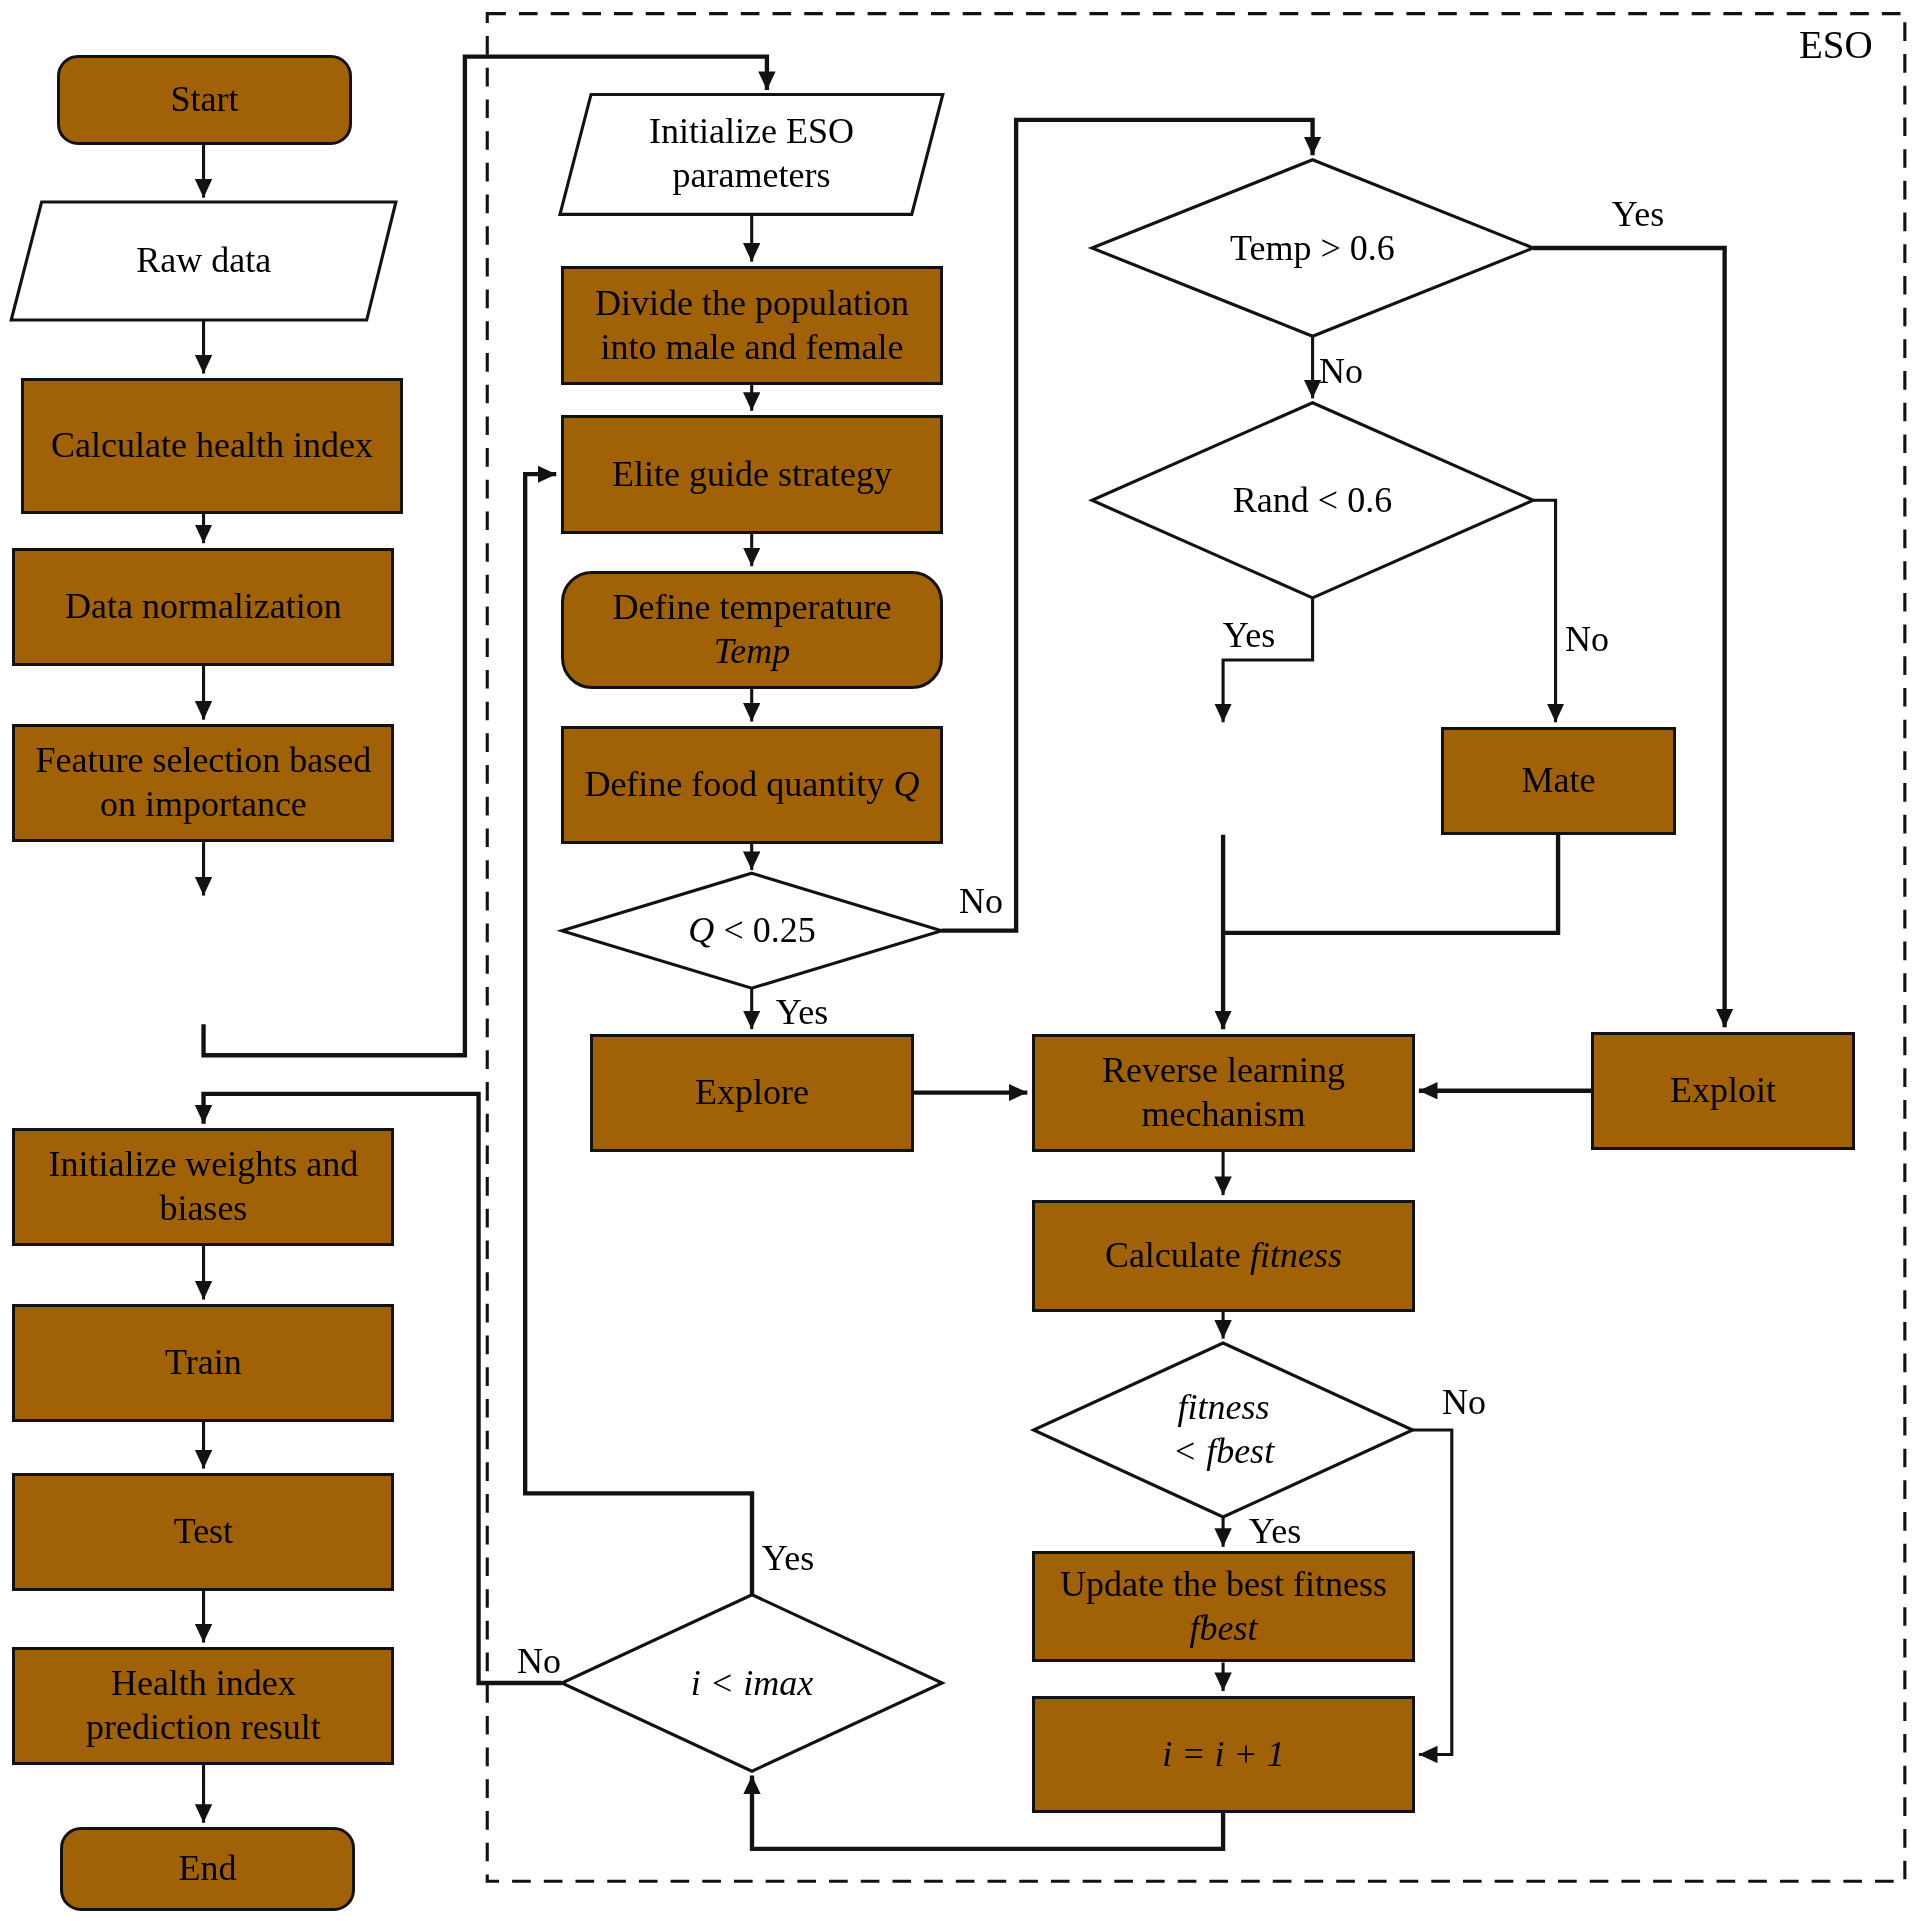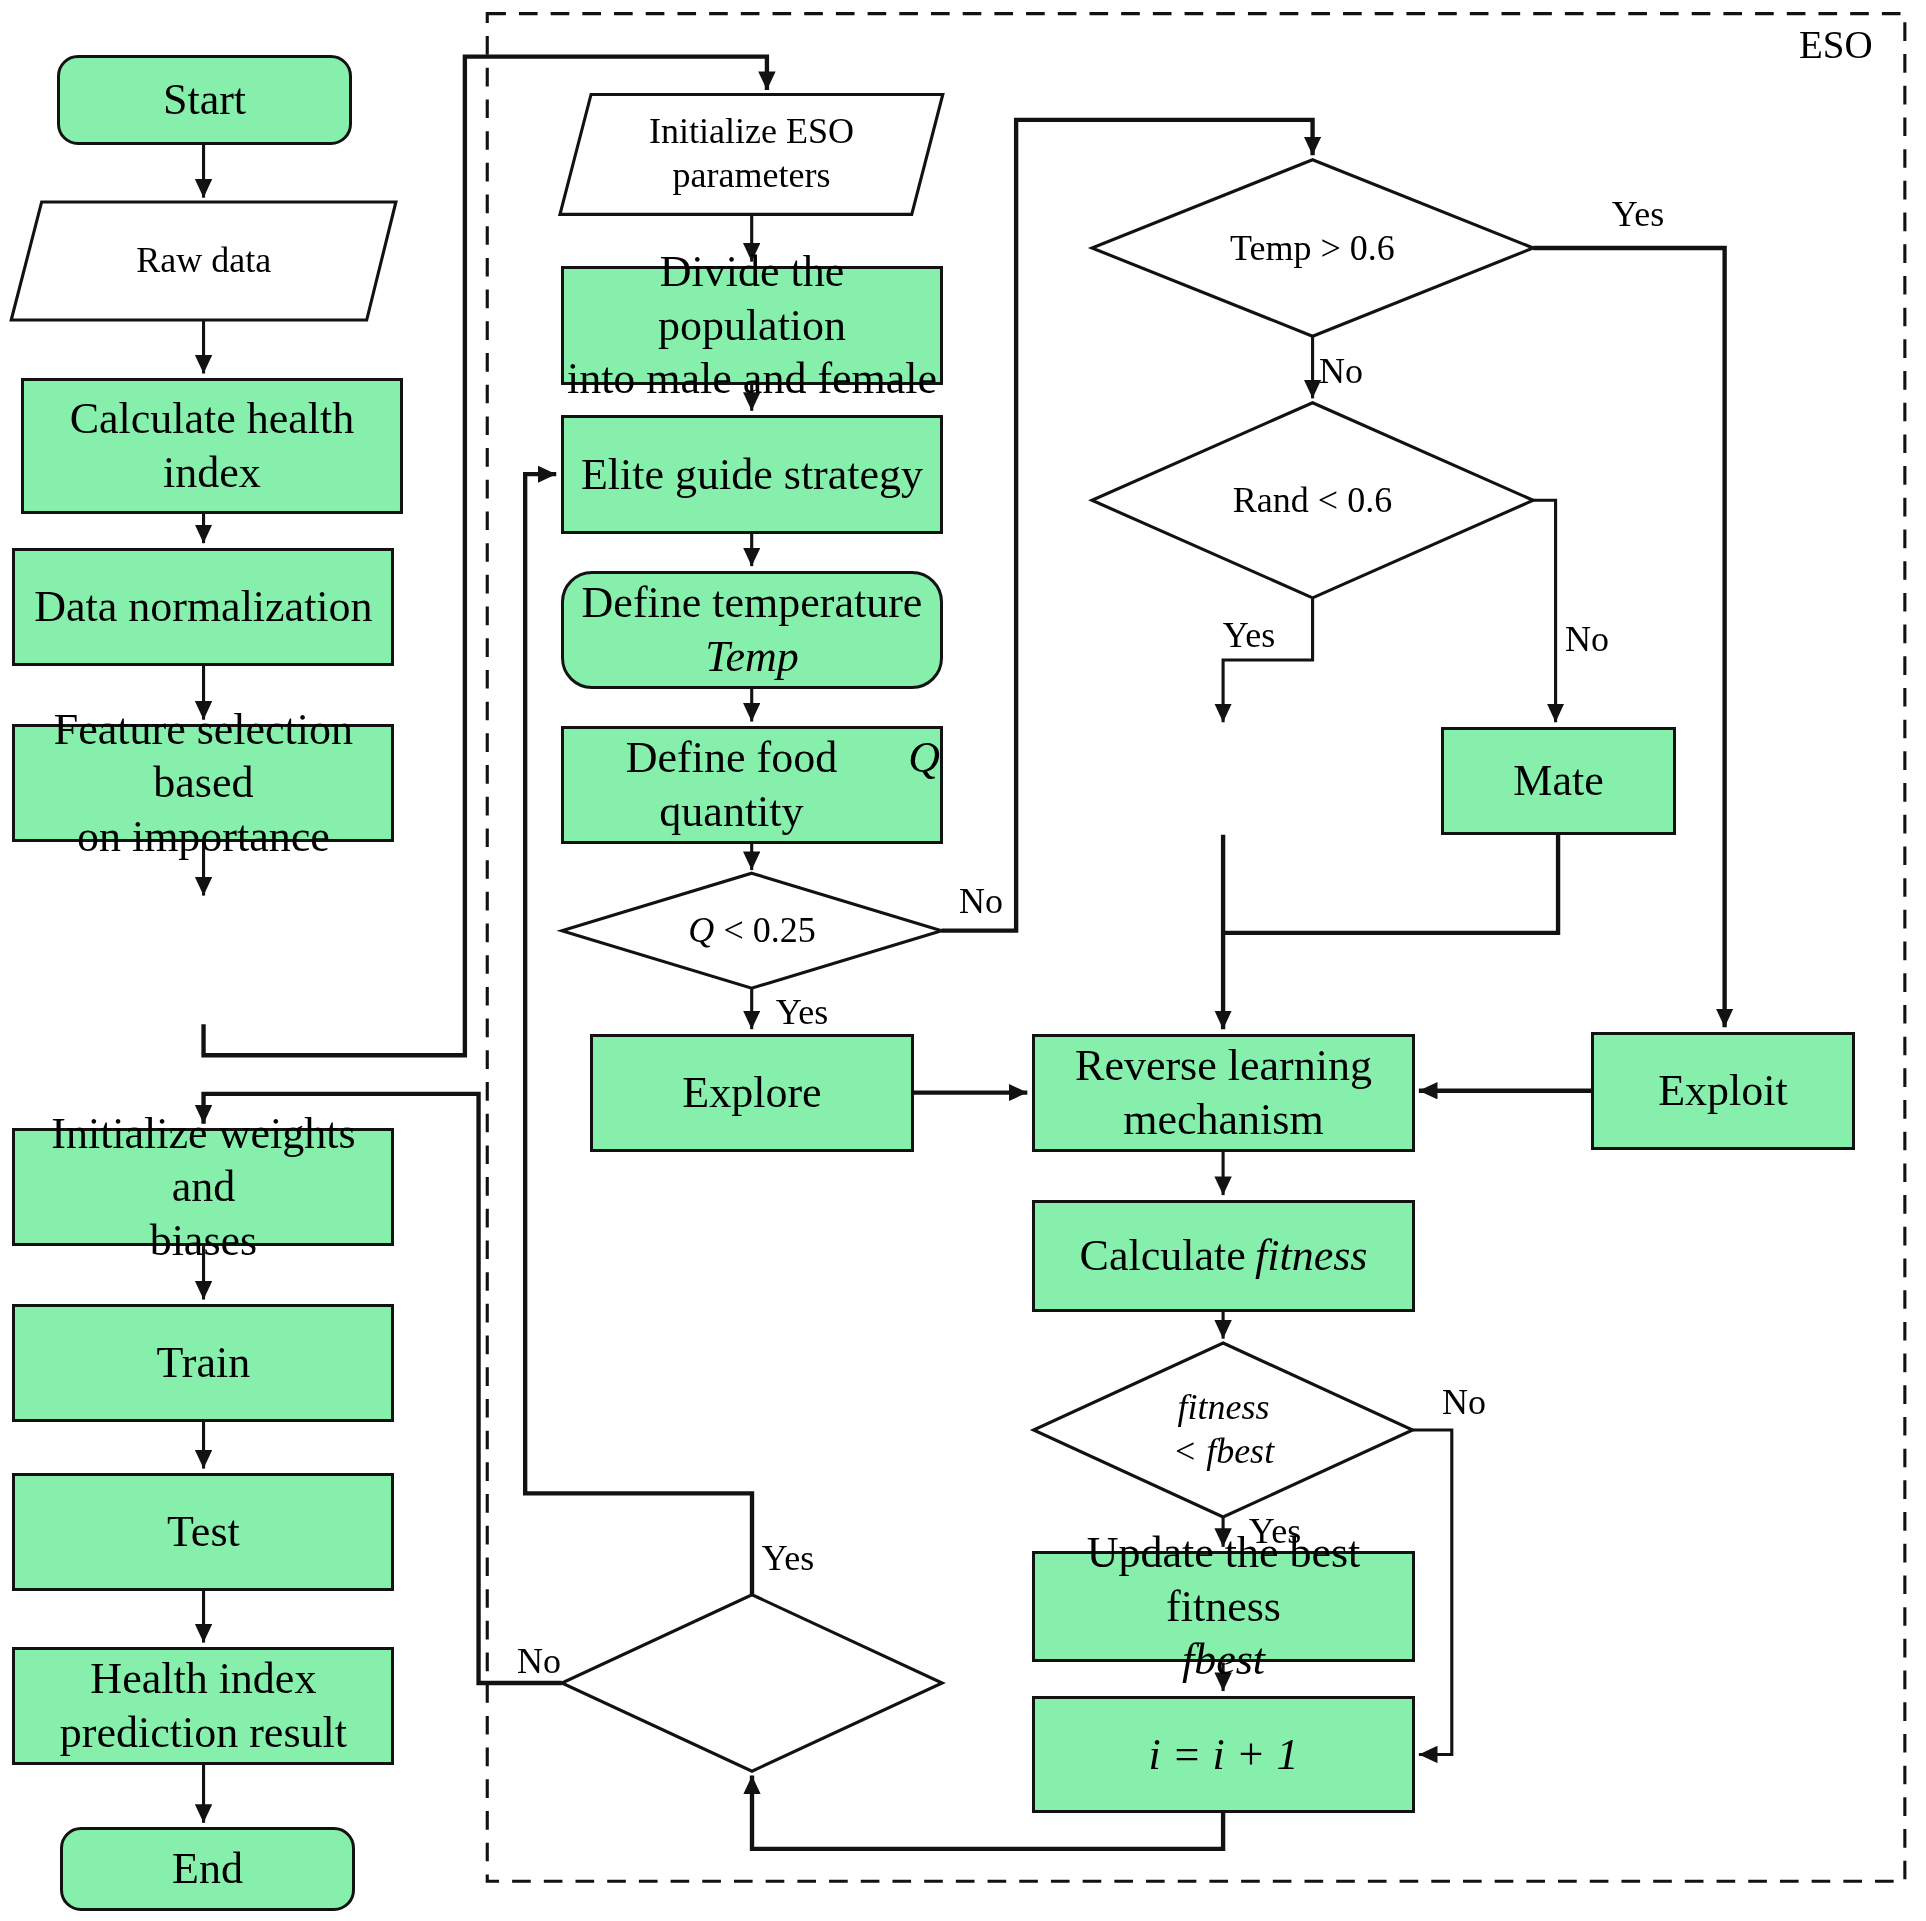--- a/index.html
+++ b/index.html
@@ -12,23 +12,23 @@
     overflow:hidden;
     text-decoration:underline;
   }
   #wires{position:absolute;left:0;top:0;width:1926px;height:1921px;}
   #wires path.w{fill:none;stroke:#121212;stroke-width:5;}
   #wires path.thick{stroke-width:7;}
   #wires polygon.shape{fill:#ffffff;stroke:#121212;stroke-width:5;}
   #wires rect.frame{fill:none;stroke:#121212;stroke-width:5;stroke-dasharray:30 21;}
   .node{
     position:absolute;box-sizing:border-box;
-    background:#86efac;border:3.1px solid #121212;
+    background:#a16207;border:3.1px solid #121212;
     display:flex;flex-direction:column;align-items:center;justify-content:center;
-    text-align:center;font-size:44px;line-height:1.22;
+    text-align:center;font-size:36px;line-height:1.22;
   }
   .pill{border-radius:21px;}
   .ghost{ 
     position:absolute;box-sizing:border-box;background:transparent;border:none;
     display:flex;flex-direction:column;align-items:center;justify-content:center;
     text-align:center;font-size:36px;line-height:1.22;
   }
   .row{display:flex;flex-direction:row;align-items:baseline;justify-content:center;}
   .it{font-style:italic;}
   .gap{margin-left:9.3px;}
@@ -232,20 +232,23 @@
 
   <div class="node" style="left:1032px;top:1551px;width:383px;height:111px;">
     <span class="ln">Update the best fitness</span>
     <span class="ln it">fbest</span>
   </div>
 
   <div class="node" style="left:1032px;top:1696px;width:383px;height:117px;">
     <span class="ln it">i = i + 1</span>
   </div>
 
+  <div class="ghost" style="left:562px;top:1595px;width:380px;height:177px;">
+    <span class="ln it">i &lt; imax</span>
+  </div>
 
   <div class="edge-label" style="left:802px;top:1012px;">Yes</div>
   <div class="edge-label" style="left:981px;top:901px;">No</div>
   <div class="edge-label" style="left:1638px;top:214px;">Yes</div>
   <div class="edge-label" style="left:1341px;top:371px;">No</div>
   <div class="edge-label" style="left:1249px;top:635px;">Yes</div>
   <div class="edge-label" style="left:1587px;top:639px;">No</div>
   <div class="edge-label" style="left:1275px;top:1531px;">Yes</div>
   <div class="edge-label" style="left:1464px;top:1402px;">No</div>
   <div class="edge-label" style="left:788px;top:1558px;">Yes</div>

